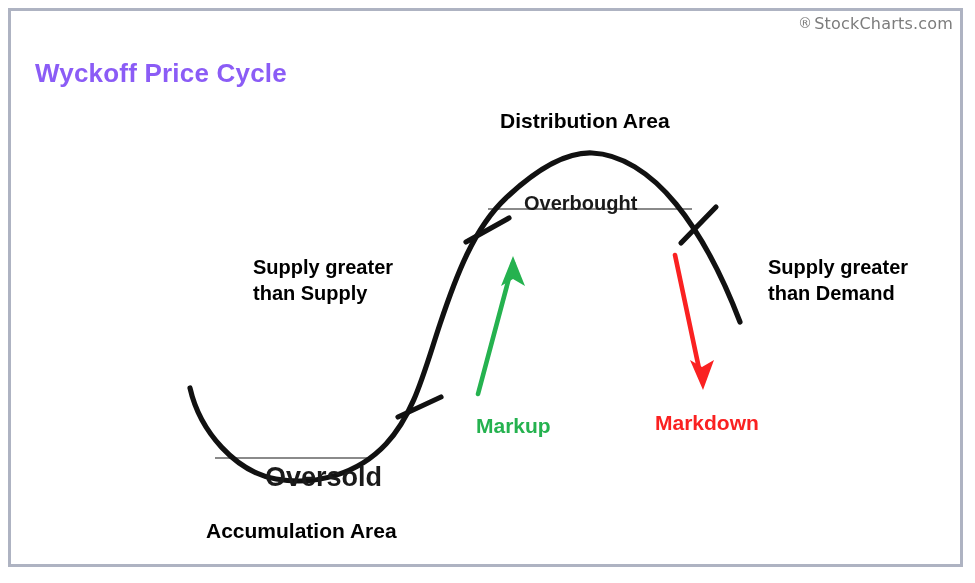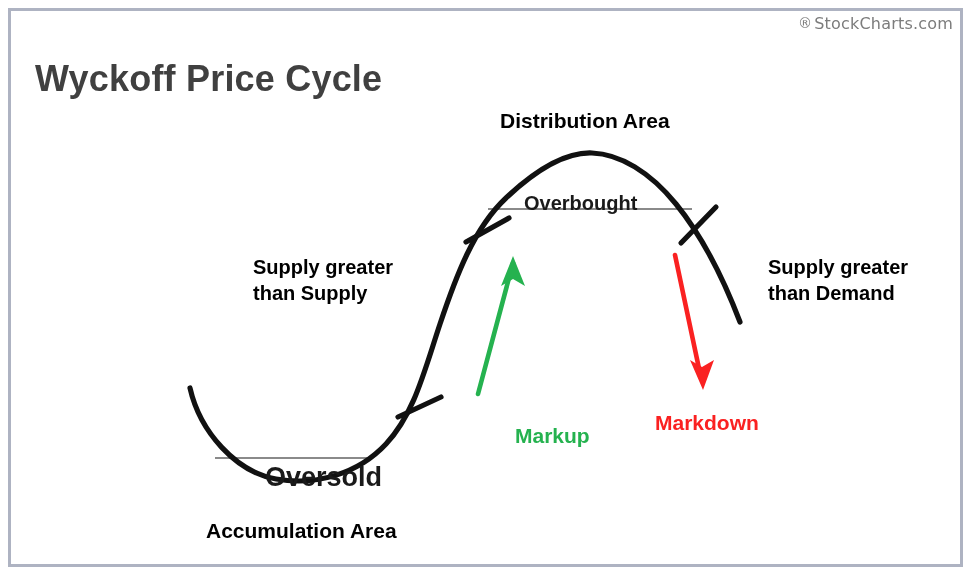--- a/index.html
+++ b/index.html
@@ -40,23 +40,23 @@
   }
   .wm-mark {
     font-size: 14px;
     vertical-align: 1px;
     margin-right: 2px;
   }
   .chart-title {
     position: absolute;
     left: 35px;
     top: 58px;
-    font-size: 36px;
+    font-size: 26px;
     font-weight: bold;
-    color: #404040;
+    color: #8b5cf6;
     letter-spacing: 0.2px;
     white-space: nowrap;
   }
   .svg-layer {
     position: absolute;
     left: 0;
     top: 0;
     width: 975px;
     height: 583px;
   }
@@ -95,24 +95,23 @@
     margin-top: 8px;
   }
   .lbl-oversold {
     left: 265px;
     top: 460px;
     font-size: 27px;
     color: #1a1a1a;
   }
   .lbl-markup {
     left: 476px;
-    top: 423px;
+    top: 413px;
     font-size: 21px;
     color: #25b24f;
-    margin-left: 39px;
   }
   .lbl-markdown {
     left: 655px;
     top: 410px;
     font-size: 21px;
     color: #fa2121;
   }
 </style>
 </head>
 <body>

